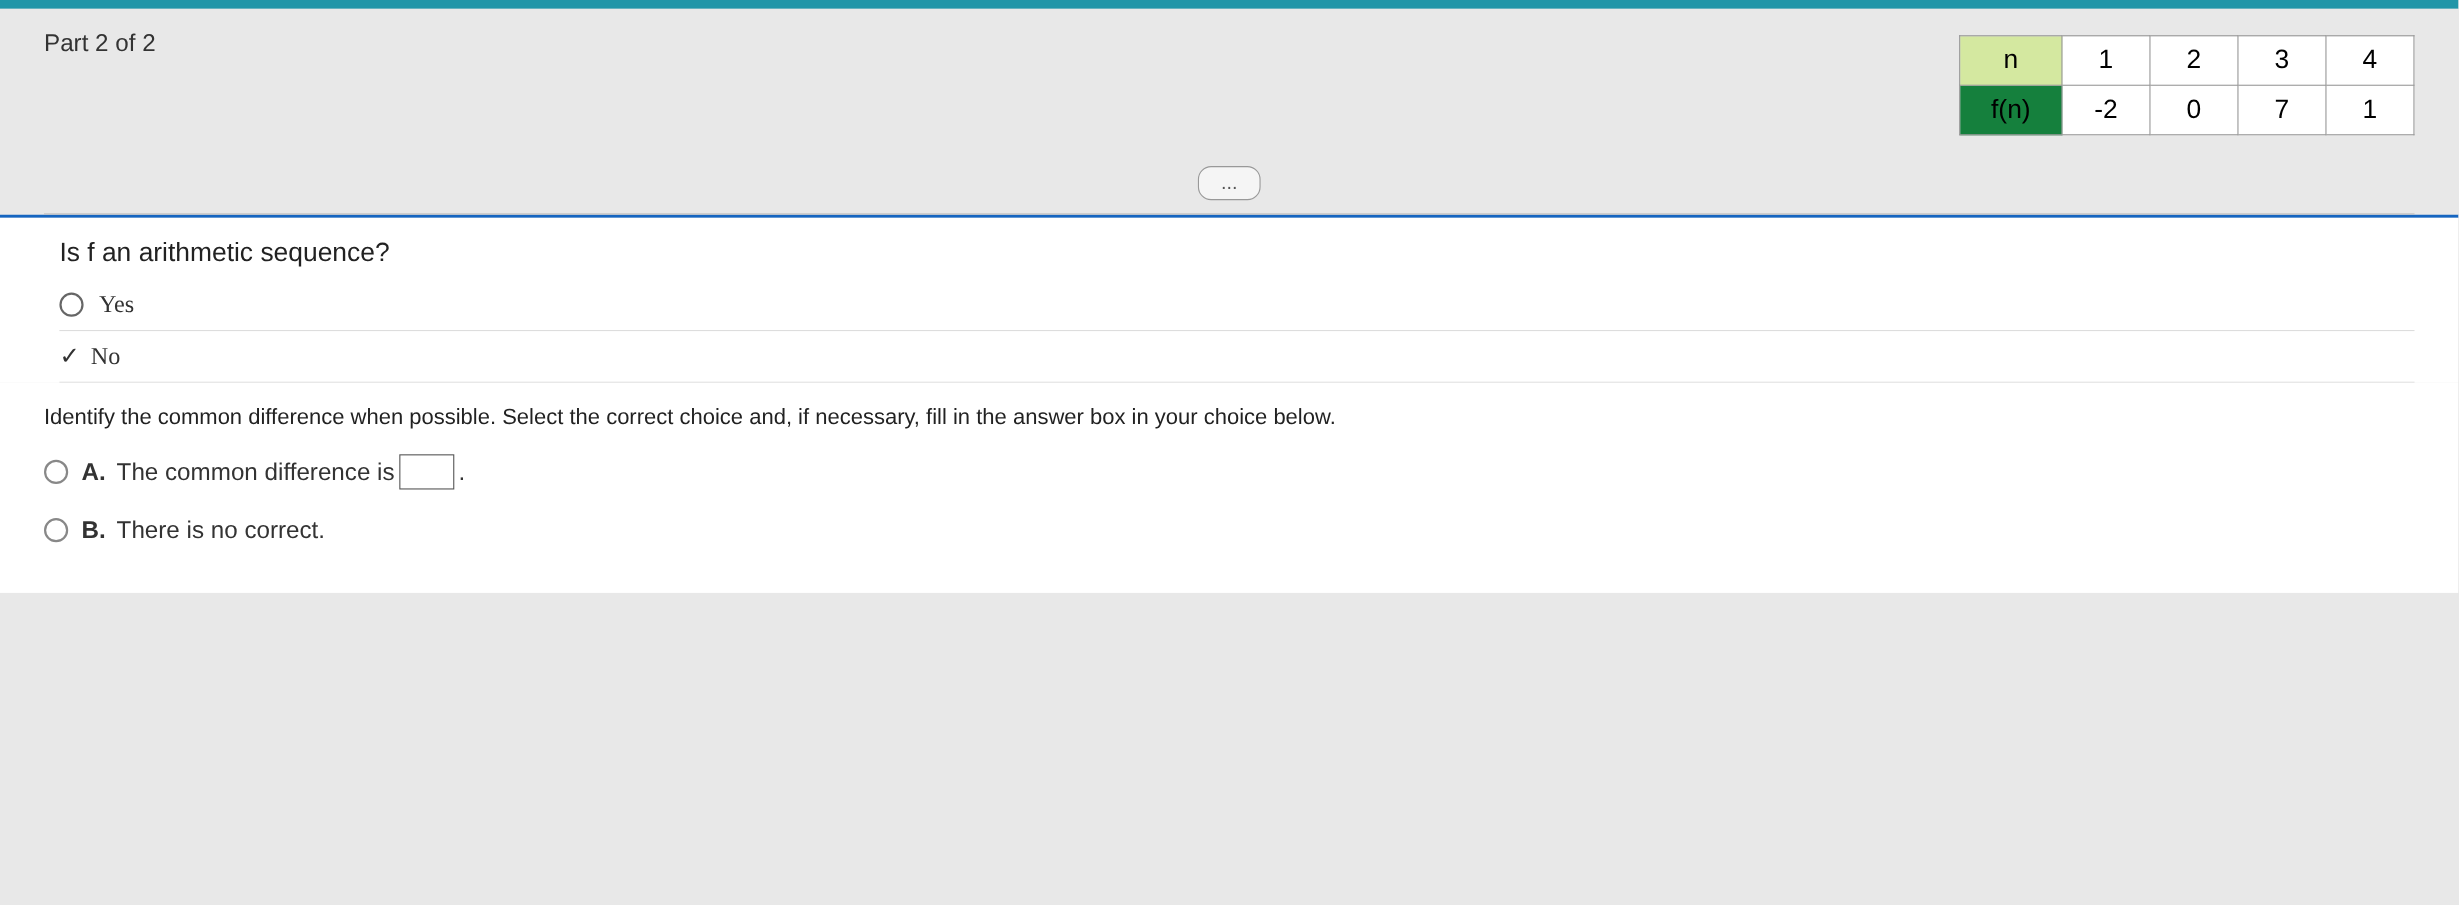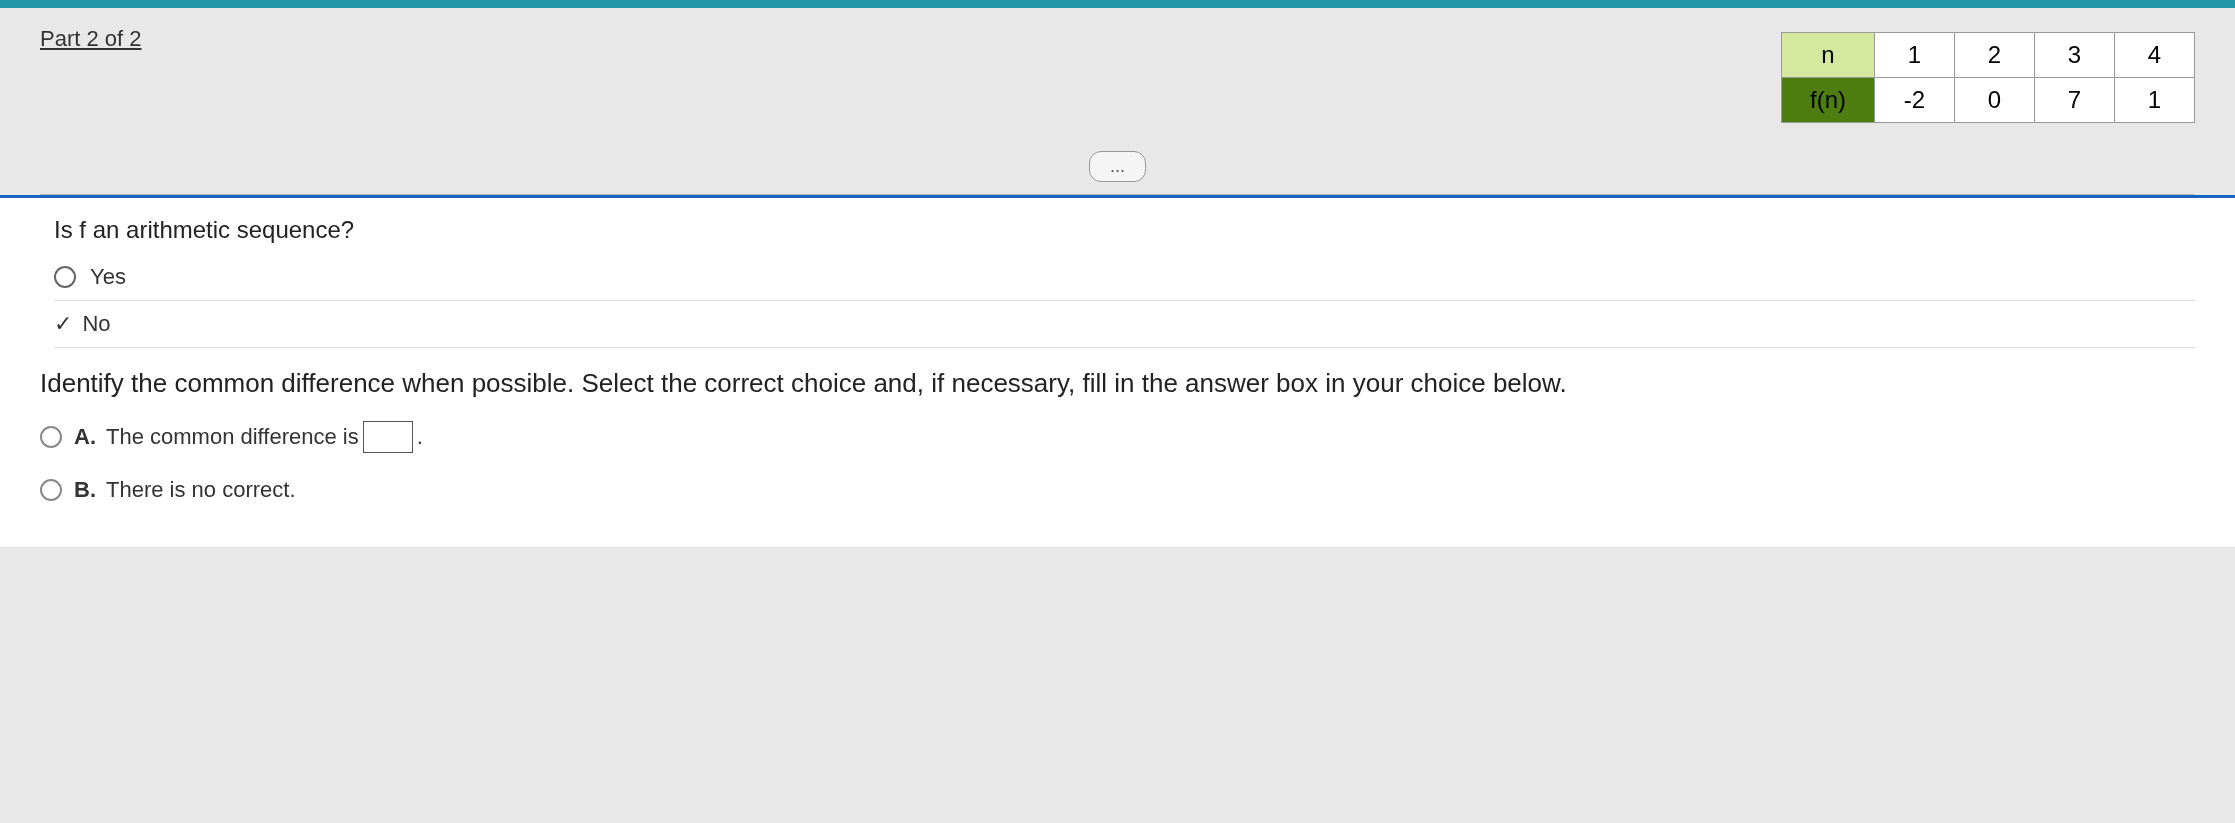--- a/index.html
+++ b/index.html
@@ -34,21 +34,20 @@
 
     .left-content {
       flex: 1;
     }
 
     .part-label {
       font-size: 22px;
       color: #333;
       font-weight: normal;
       margin-bottom: 8px;
-      text-decoration: underline;
     }
 
     .question-text {
       font-size: 26px;
       color: #222;
       font-weight: normal;
       max-width: 1100px;
       line-height: 1.4;
     }
 
@@ -66,21 +65,21 @@
       padding: 8px 28px;
       text-align: center;
       min-width: 80px;
     }
 
     .seq-table tr:first-child td:first-child {
       background: #d4e8a0;
     }
 
     .seq-table tr:last-child td:first-child {
-      background: #4d7c0f;
+      background: #15803d;
     }
 
     .seq-table tr:first-child td:not(:first-child) {
       background: #ffffff;
     }
 
     .seq-table tr:last-child td:not(:first-child) {
       background: #ffffff;
     }
 
@@ -118,20 +117,21 @@
       margin-bottom: 10px;
     }
 
     .answer-row {
       display: flex;
       align-items: center;
       padding: 10px 0;
       border-bottom: 1px solid #ddd;
       font-size: 22px;
       color: #333;
+      font-family: Liberation Serif, serif;
     }
 
     .answer-row.selected {
       font-weight: normal;
     }
 
     .answer-row .check-icon {
       color: #333;
       margin-right: 10px;
       font-size: 22px;
@@ -152,21 +152,21 @@
       font-size: 22px;
       vertical-align: middle;
     }
 
     .identify-section {
       background: #ffffff;
       padding: 20px 40px 20px 40px;
     }
 
     .identify-text {
-      font-size: 26px;
+      font-size: 20px;
       color: #222;
       margin-bottom: 22px;
     }
 
     .choice-row {
       display: flex;
       align-items: center;
       margin-bottom: 24px;
       font-size: 22px;
       color: #333;

